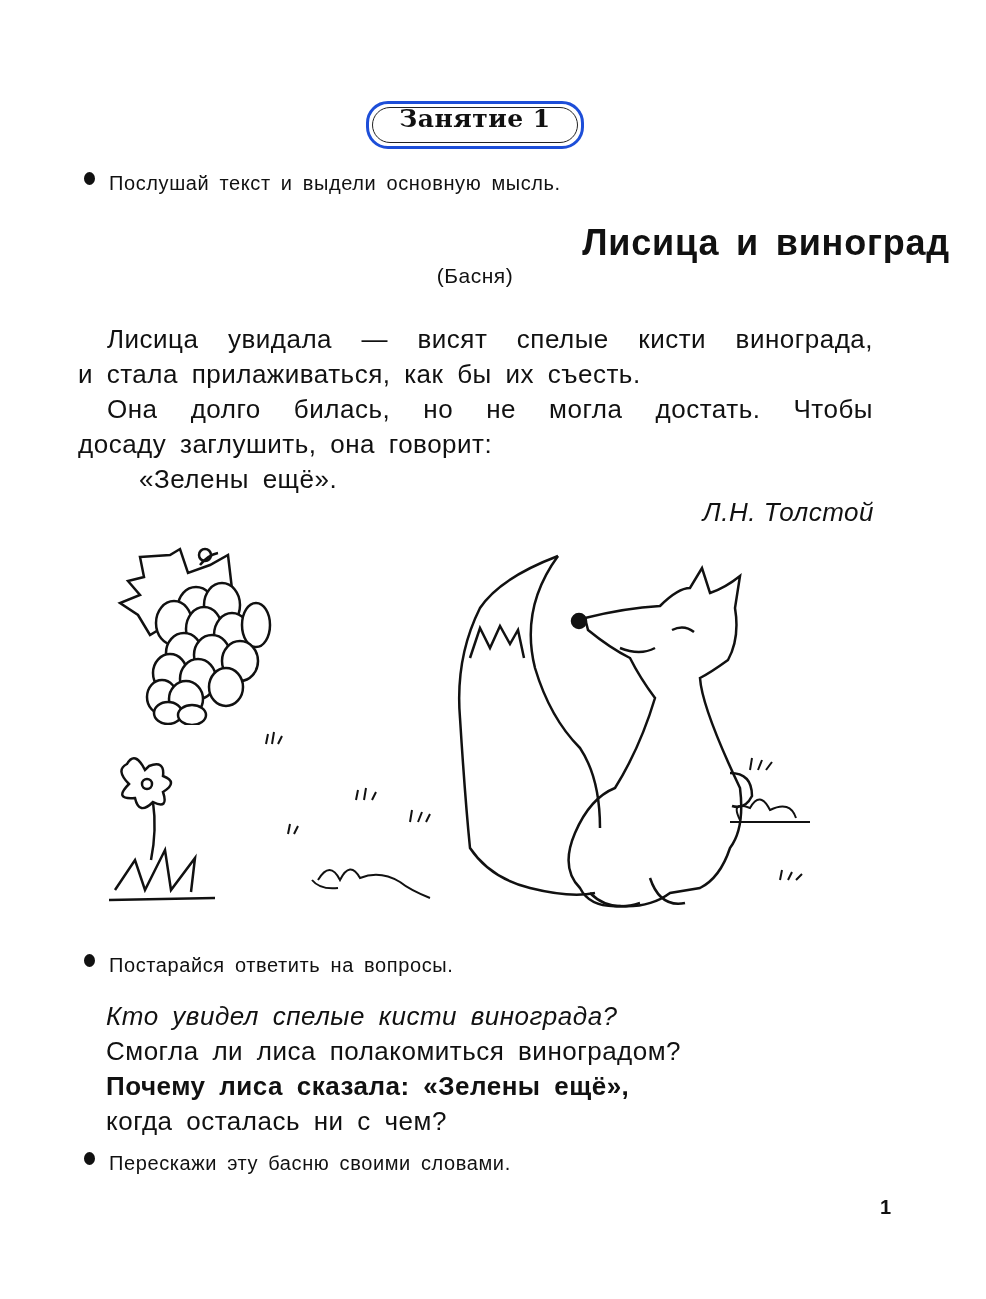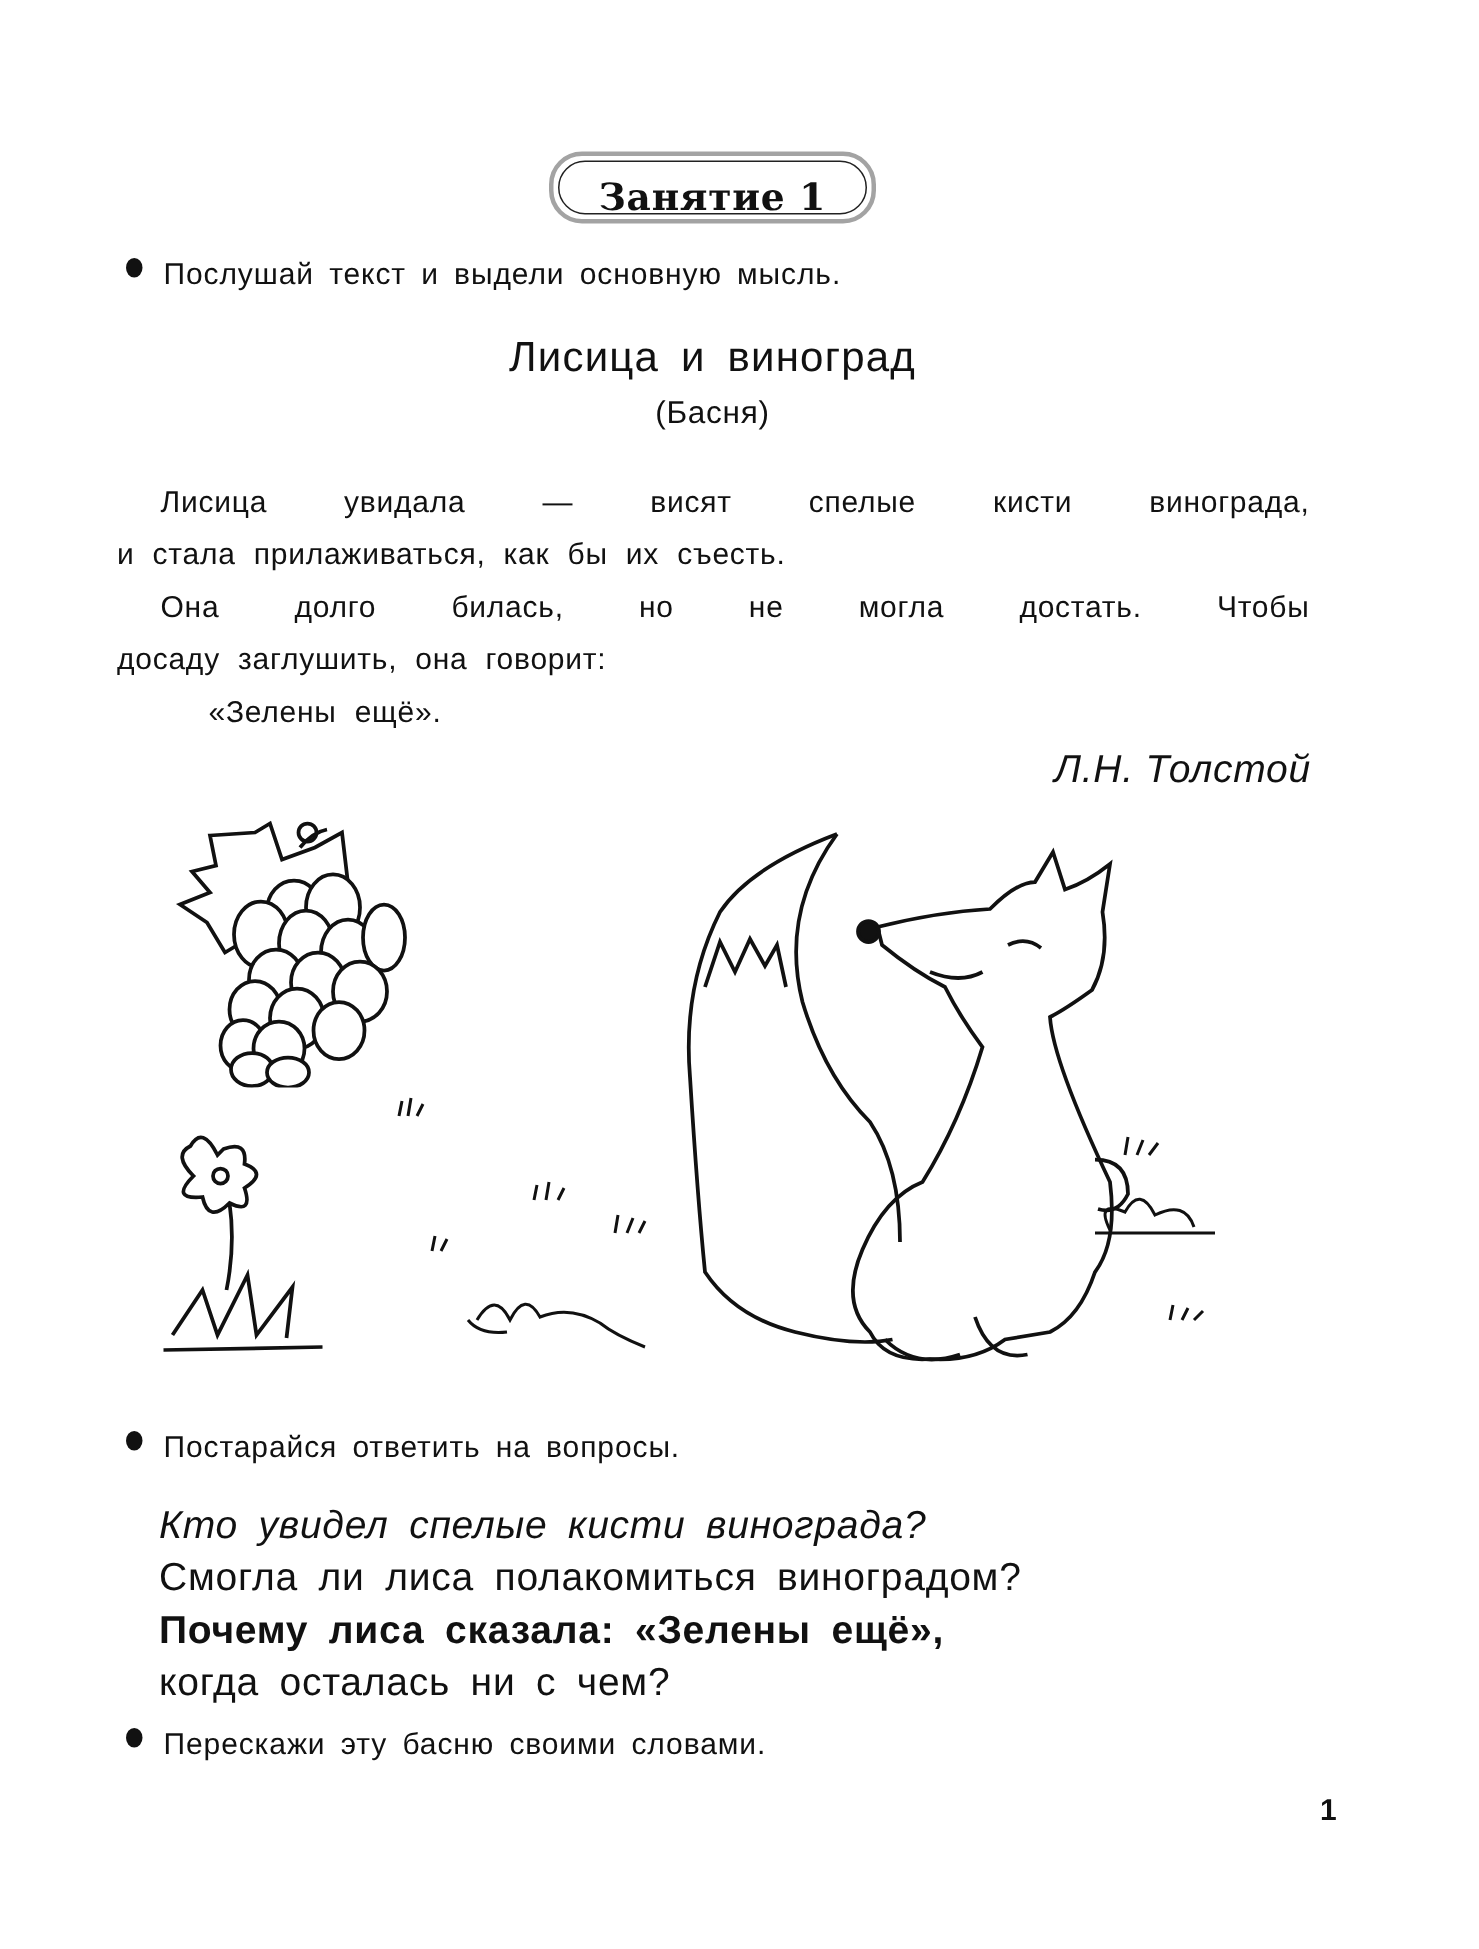--- a/index.html
+++ b/index.html
@@ -2,46 +2,46 @@
 <html><head>
 <meta charset="utf-8">
 <style>
   html, body { margin: 0; padding: 0; background: #ffffff; }
   body {
     width: 986px; height: 1299px; position: relative; overflow: hidden;
     font-family: "Liberation Sans", sans-serif; color: #111;
   }
   .lesson-badge {
     position: absolute; left: 366px; top: 101px; width: 218px; height: 48px;
-    border: 3px solid #a3a3a3; border-radius: 22px; box-sizing: border-box;
-    display: flex; align-items: flex-end; justify-content: center;
+    border: 3px solid #1d4ed8; border-radius: 22px; box-sizing: border-box;
+    display: flex; align-items: flex-start; justify-content: center;
   }
   .lesson-badge::before {
     content: ""; position: absolute; inset: 3px; border: 1.5px solid #222; border-radius: 18px;
   }
   .lesson-badge span {
     font-family: "DejaVu Serif", serif; font-weight: bold; font-size: 25px; letter-spacing: 0.5px;
   }
   .bullet-line {
     position: absolute; left: 82px; font-size: 20px; letter-spacing: 0.6px; word-spacing: 4px;
     display: flex; align-items: flex-start;
   }
   .bullet {
     width: 11px; height: 13px; background: #111; border-radius: 50%; margin-right: 14px; margin-left: 2px;
   }
   .title {
-    position: absolute; left: 0; width: 950px; text-align: center; top: 222px;
-    font-weight: normal; font-size: 28px; letter-spacing: 0.8px; word-spacing: 6px;
+    position: absolute; left: 0; width: 950px; text-align: right; top: 222px;
+    font-weight: bold; font-size: 36px; letter-spacing: 0.8px; word-spacing: 6px;
   }
   .subtitle {
     position: absolute; left: 0; width: 950px; text-align: center; top: 264px;
     font-size: 21px; letter-spacing: 0.5px;
   }
   .para {
-    position: absolute; font-size: 20px; letter-spacing: 0.5px; word-spacing: 6px; white-space: nowrap;
+    position: absolute; font-size: 26px; letter-spacing: 0.5px; word-spacing: 6px; white-space: nowrap;
   }
   .author {
     position: absolute; right: 112px; top: 497px; font-style: italic; font-size: 26px; letter-spacing: 0.5px;
   }
   .illus { position: absolute; }
   .q { position: absolute; left: 106px; font-size: 26px; letter-spacing: 0.5px; word-spacing: 6px; white-space: nowrap; }
   .page-number { position: absolute; left: 880px; top: 1196px; font-size: 20px; font-weight: bold; }
 </style>
 </head>
 <body>

